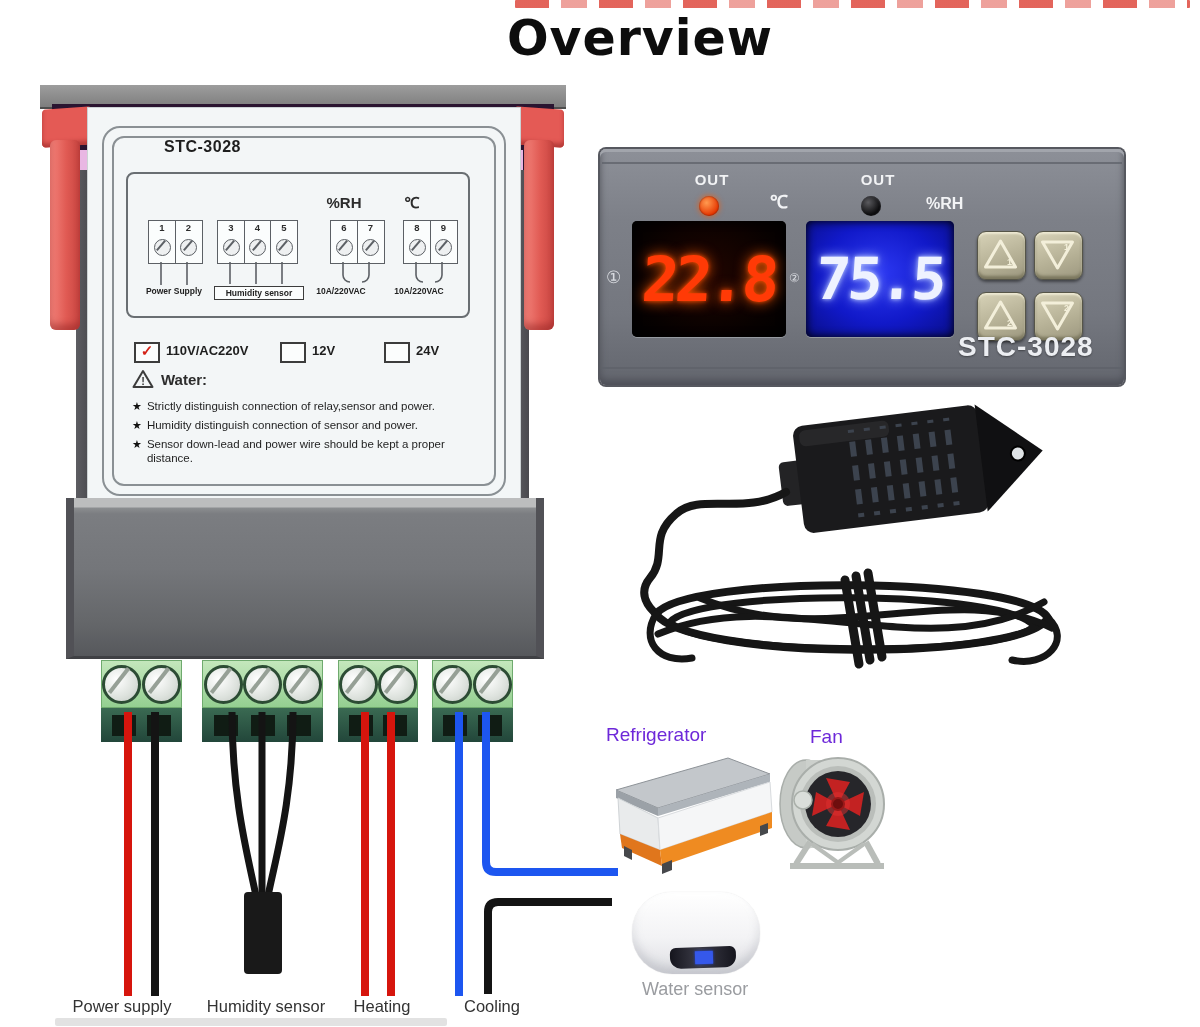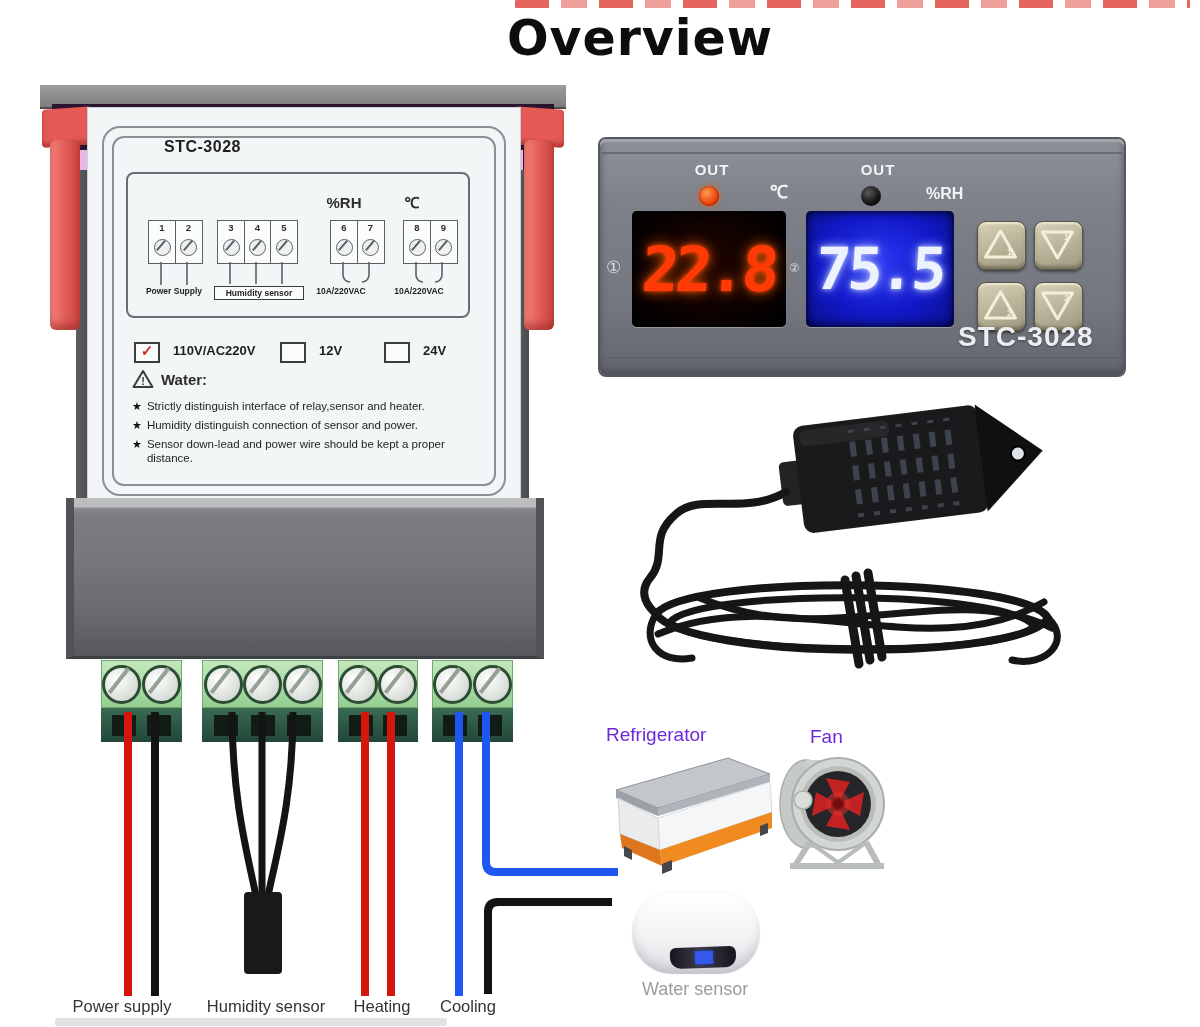--- a/index.html
+++ b/index.html
@@ -41,21 +41,21 @@
   .dscrew{width:15px;height:15px;border-radius:50%;border:1.5px solid #5c6065;background:#eef0f1;
     position:relative;margin-top:4px;}
   .dscrew::after{content:"";position:absolute;left:5.5px;top:-1px;width:2px;height:13px;
     background:#5c6065;transform:rotate(40deg);}
   .tglabel{position:absolute;top:178px;font-size:8.5px;font-weight:bold;color:#222;text-align:center;}
   #lbl-hum{border:1.5px solid #3c3c3c;padding:1px 2px;background:#fbfdfd;}
 
   .vbox{position:absolute;width:22px;height:17px;border:2px solid #3c3c3c;background:#fbfdfd;
     text-align:center;}
   .vcheck{font-size:15px;line-height:13px;color:#d42318;font-weight:bold;display:block;}
-  .vlabel{position:absolute;font-size:13px;font-weight:bold;color:#1e1e1e;margin-left:7px;}
+  .vlabel{position:absolute;font-size:13px;font-weight:bold;color:#1e1e1e;}
   #note-head{left:44px;top:261px;display:flex;gap:7px;align-items:center;}
   #note-title{font-size:15px;font-weight:bold;color:#2c2c2c;}
   #note-list{left:44px;top:291px;width:338px;display:flex;flex-direction:column;gap:5px;}
   .note-item{display:flex;gap:5px;font-size:11.5px;color:#1f1f1f;line-height:14px;}
   .star{font-size:11px;line-height:14px;color:#111;}
 
   #device-body{left:66px;top:498px;width:462px;height:158px;
     background:linear-gradient(180deg,#bcbdbe 0px,#bcbdbe 9px,#8b8d90 10px,#7b7d81 16px,#74767a 45%,#646669 80%,#56585c 100%);
     border-left:8px solid #515156;border-right:8px solid #515156;border-bottom:3px solid #3f4044;}
 
@@ -69,21 +69,21 @@
     background:radial-gradient(circle at 35% 35%,#ffffff,#dde2dd 60%,#c3c9c3);}
   .bscrew::after{content:"";position:absolute;left:12px;top:-3px;width:4px;height:31px;
     background:#96a096;transform:rotate(38deg);}
   .slot{width:24px;height:21px;background:#101c14;}
 
   
   .wlabel{position:absolute;top:997px;font-size:16.5px;color:#333;text-align:center;}
   #bottom-strip{left:55px;top:1018px;width:392px;height:8px;background:#d8d8d8;opacity:.75;border-radius:2px;}
 
   
-  #cpanel{left:600px;top:139px;width:524px;height:236px;border-radius:6px;
+  #cpanel{left:600px;top:149px;width:524px;height:236px;border-radius:6px;
     background:linear-gradient(180deg,#8d9098 0%,#7d8088 30%,#74777f 70%,#63666e 100%);
     box-shadow:inset 0 3px 0 #a2a5ac, inset 0 -5px 7px #4e5058, 0 0 0 2px #56585f;}
   .groove{position:absolute;left:2px;right:2px;height:2px;background:#5e6169;opacity:.75;}
   .cout{position:absolute;width:60px;text-align:center;font-size:15px;font-weight:bold;
     color:#f2f3f5;letter-spacing:1px;}
   .led{position:absolute;width:20px;height:20px;border-radius:50%;}
   #led1{background:radial-gradient(circle at 38% 34%,#ff9a50,#e63600 70%,#a82300);
     box-shadow:0 0 5px 1px rgba(255,90,0,.55), inset 0 0 2px #701800;}
   #led2{background:radial-gradient(circle at 36% 32%,#5a5a5e,#0d0d0f 65%);box-shadow:inset 0 1px 2px #38383c;}
   .cunit{position:absolute;font-weight:bold;color:#f2f3f5;}
@@ -225,21 +225,21 @@
     <div id="note-head" class="abs">
       <svg width="22" height="20" viewBox="0 0 22 20">
         <path d="M11,2 L20.5,18 H1.5 Z" fill="none" stroke="#3c3c3c" stroke-width="2" stroke-linejoin="round"></path>
         <text x="11" y="16" text-anchor="middle" font-size="11" font-weight="bold" fill="#3c3c3c">!</text>
       </svg>
       <span id="note-title">Water:</span>
     </div>
     <div id="note-list" class="abs">
       <div class="note-item">
           <span class="star">★</span>
-          <span>Strictly distinguish interface of relay,sensor and heater.</span>
+          <span>Strictly distinguish connection of relay,sensor and power.</span>
         </div>
       <div class="note-item">
           <span class="star">★</span>
           <span>Humidity distinguish connection of sensor and power.</span>
         </div>
       <div class="note-item">
           <span class="star">★</span>
           <span>Sensor down-lead and power wire should be kept a proper distance.</span>
         </div>
     </div>
@@ -331,21 +331,21 @@
       <path d="M656,614 C640,640 658,664 692,658" stroke-width="7"></path>
       <path d="M856,576 L870,660" stroke-width="9"></path>
       <path d="M868,573 L882,657" stroke-width="9"></path>
       <path d="M845,580 L859,664" stroke-width="9"></path>
     </g>
   </svg>
 
   <div class="wlabel" style="left:60px;width:124px;">Power supply</div>
   <div class="wlabel" style="left:196px;width:140px;">Humidity sensor</div>
   <div class="wlabel" style="left:342px;width:80px;">Heating</div>
-  <div class="wlabel" style="left:428px;width:80px;">Cooling</div>
+  <div class="wlabel" style="left:452px;width:80px;">Cooling</div>
   <div id="bottom-strip" class="abs"></div>
 
   <div id="cpanel" class="abs">
     <div class="groove" style="top:13px;"></div>
     <div class="groove" style="bottom:16px;"></div>
     <div class="cout" style="left:82px;top:22px;">OUT</div>
     <div class="led" id="led1" style="left:99px;top:47px;"></div>
     <div class="cunit" style="left:170px;top:40px;font-size:18px;">℃</div>
     <div class="cout" style="left:248px;top:22px;">OUT</div>
     <div class="led" id="led2" style="left:261px;top:47px;"></div>

